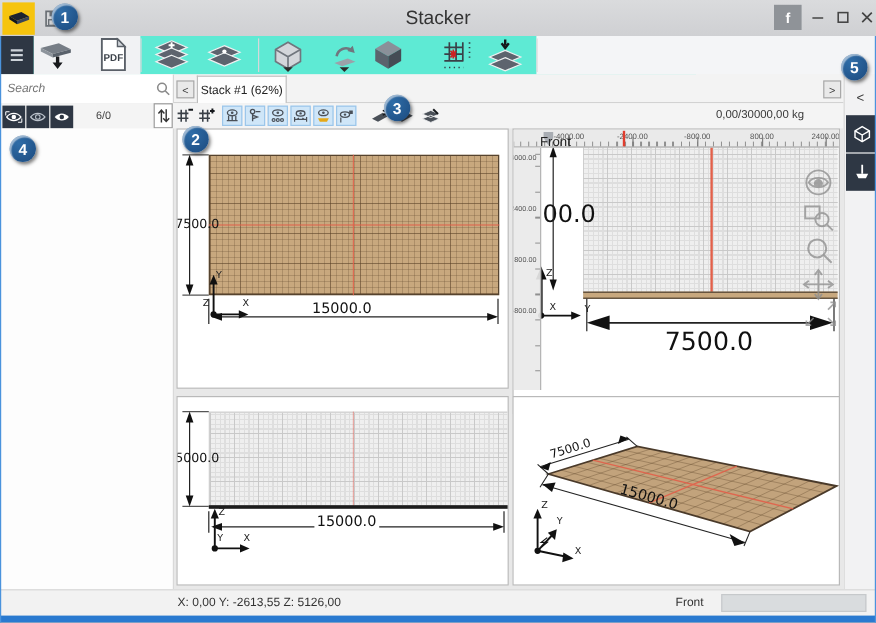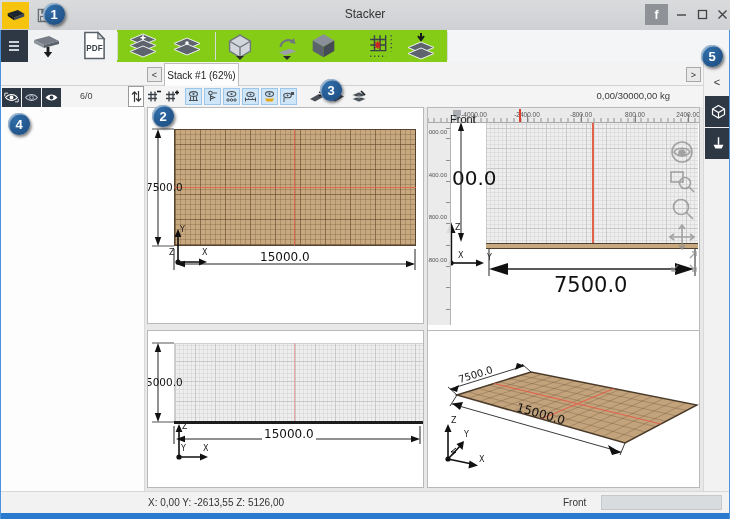--- a/index.html
+++ b/index.html
@@ -3,27 +3,27 @@
 <meta charset="utf-8">
 <style>
   html,body{margin:0;padding:0;background:#6b6b6b;font-family:"Liberation Sans",sans-serif;}
   #window{position:relative;width:730px;height:519px;background:#f0f0f0;overflow:hidden;
     -webkit-user-select:none;user-select:none;}
   .abs{position:absolute;}
   .wborder{background:#4a93dd;z-index:60;}
   .bottomedge{background:#2a7ad0;z-index:55;}
   
   .titlebar{left:0;top:0;width:730px;height:30px;background:linear-gradient(#dadbdd,#cfd0d3);}
-  .title-text{width:100%;text-align:center;top:7px;font-size:12px;color:#333;}
+  .title-text{width:100%;text-align:center;top:7px;font-size:16px;color:#333;}
   .logo{left:2px;top:2px;width:27px;height:27px;background:#f6c40e;display:flex;align-items:center;justify-content:center;cursor:pointer;}
   .save-btn{left:35px;top:6px;width:18px;height:18px;display:flex;align-items:center;justify-content:center;}
   .fbtn{left:645px;top:4px;width:23px;height:21px;background:#8f9398;color:#fff;font-size:12px;display:flex;align-items:center;justify-content:center;font-weight:bold;}
   .wbtn{top:4px;width:20px;height:21px;display:flex;align-items:center;justify-content:center;color:#444;}
   
-  .toolbar{left:0;top:30px;width:580px;height:32px;background:#84cc16;}
+  .toolbar{left:0;top:30px;width:580px;height:32px;background:#5eead4;}
   .tb-sec1{left:28px;top:0;width:89px;height:32px;background:#f1f2f4;}
   .tb-sec4{left:447px;top:0;width:283px;height:32px;background:#f4f5f7;}
   .tb-sep{top:2px;width:1px;height:28px;background:#d6d8da;}
   .menustrip{left:0;top:0;width:28px;height:32px;background:#2e3744;display:flex;align-items:center;justify-content:center;cursor:pointer;}
   .tbtn{top:1px;width:38px;height:29px;display:flex;align-items:center;justify-content:center;cursor:pointer;}
   .caret{position:absolute;bottom:0;left:50%;transform:translateX(-50%);width:0;height:0;border-left:4px solid transparent;border-right:4px solid transparent;border-top:4px solid #2b2b2b;}
   
   .tabrow{left:0;top:62px;width:703px;height:24px;background:#f3f3f3;border-bottom:1px solid #d2d2d2;box-sizing:border-box;}
   .searchbox{left:0;top:0;width:145px;height:24px;background:#fff;border-right:1px solid #d5d5d5;box-sizing:border-box;}
   .searchbox input{position:absolute;left:4px;top:3px;width:120px;height:16px;border:none;outline:none;font-style:italic;font-size:10px;color:#666;font-family:"Liberation Sans",sans-serif;background:transparent;}
@@ -207,20 +207,27 @@
         <path d="M16 1 v5 M13 4 l3 4 3 -4" stroke="#15181c" stroke-width="2" fill="none"></path>
         <g fill="#5d646e" stroke="#eef0f1" stroke-width="1">
           <path d="M16 10 l13 5.5 L16 21 3 15.5 z"></path>
             <path d="M16 16 l13 5.5 L16 27 3 21.5 z"></path>
         </g>
       </svg>
     </div>
   </div>
 
   <div class="abs tabrow">
+    <div class="abs searchbox">
+      <input type="text" placeholder="Search" style="">
+      <svg class="abs" style="left:130px;top:6px;" width="12" height="12" viewBox="0 0 12 12">
+        <circle cx="5" cy="5" r="3.6" fill="none" stroke="#8a8a8a" stroke-width="1.3"></circle>
+          <path d="M7.8 7.8 L11 11" stroke="#8a8a8a" stroke-width="1.3"></path>
+      </svg>
+    </div>
     <div class="abs navbtn" style="left:147px;top:5px;">&lt;</div>
     <div class="abs tab-active">Stack #1 (62%)</div>
     <div class="abs navbtn" style="left:686px;top:5px;">&gt;</div>
   </div>
 
   <div class="abs subbar">
     <div class="abs eyebtn" style="left:2px;">
       <svg width="15" height="13" viewBox="0 0 19 15">
         <path d="M2 7.5 C6 2.5,13 2.5,17 7.5 C13 12.5,6 12.5,2 7.5 z" fill="none" stroke="#fff" stroke-width="1.3"></path>
         <circle cx="9.5" cy="7.5" r="2.4" fill="#fff"></circle>

